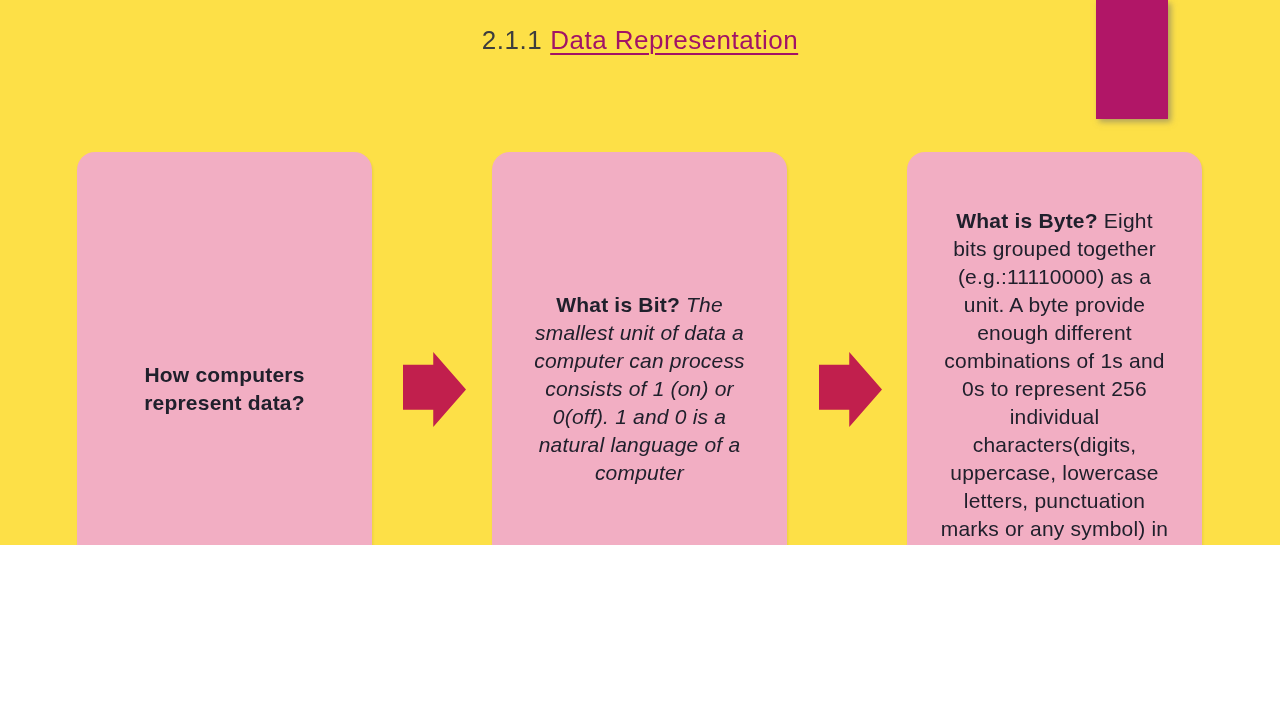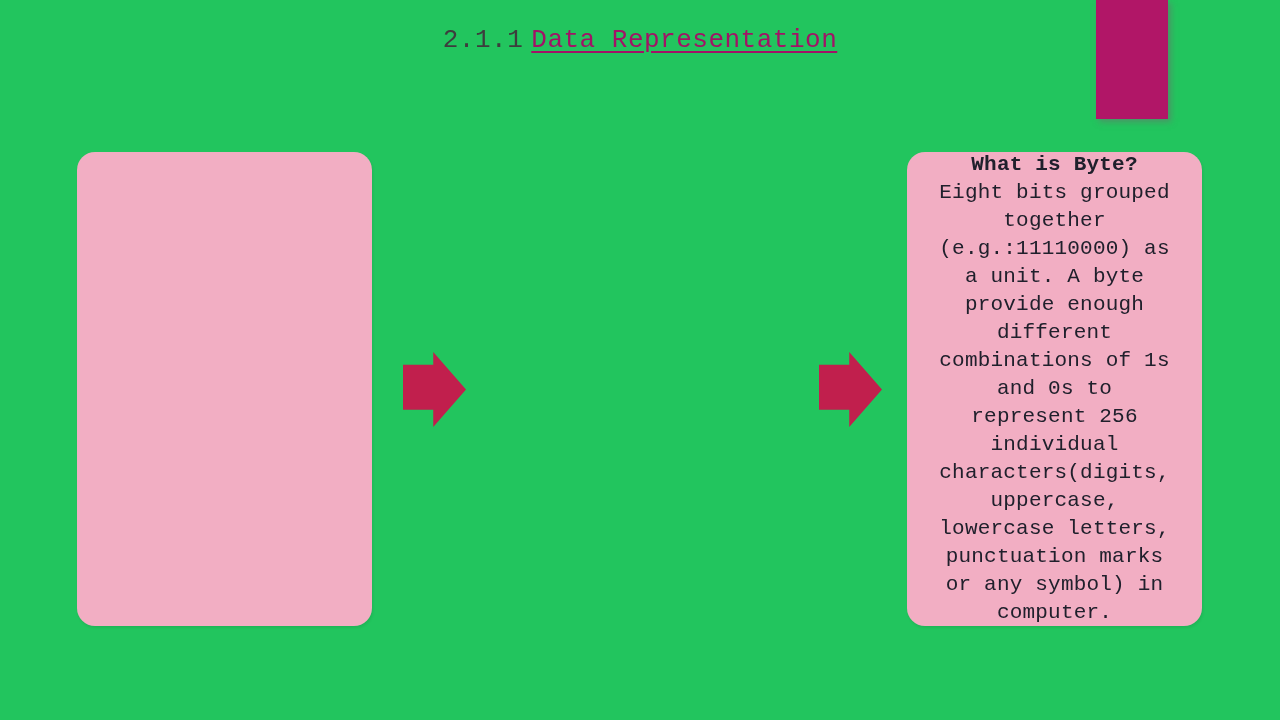--- a/index.html
+++ b/index.html
@@ -3,24 +3,23 @@
 <meta charset="utf-8">
 <style>
   html, body { margin: 0; padding: 0; background: #ffffff; }
   body {
     font-family: "Liberation Sans", "DejaVu Sans", sans-serif;
     -webkit-font-smoothing: antialiased;
   }
   .slide {
     position: relative;
     width: 1280px;
-    height: 720px;
-    background: #22c55e;
+    height: 545px;
+    background: #fde047;
     overflow: hidden;
-    font-family: Liberation Mono, monospace;
   }
 
   
   .title {
     position: absolute;
     top: 25px;
     left: 0;
     width: 100%;
     text-align: center;
     font-size: 26px;
@@ -94,25 +93,32 @@
 <div class="slide">
 
   <div class="title">
     <span class="title-prefix">2.1.1</span><span class="title-main">Data Representation</span>
   </div>
 
   <div class="accent-rect"></div>
 
   <div class="pink-box box-1">
     <div class="box-content">
+      <span class="heading heading-block">How computers represent data?</span>
     </div>
   </div>
 
   <div class="arrow-right arrow-1"></div>
 
+  <div class="pink-box box-2">
+    <div class="box-content">
+      <span class="heading">What is Bit?</span>
+      <span class="body-text italic">The smallest unit of data a computer can process consists  of 1 (on) or 0(off). 1 and 0 is a natural language of a computer</span>
+    </div>
+  </div>
 
   <div class="arrow-right arrow-2"></div>
 
   <div class="pink-box box-3">
     <div class="box-content">
       <span class="heading">What is Byte?</span>
       <span class="body-text">Eight bits grouped together (e.g.:11110000) as a unit. A byte provide enough different combinations of 1s and 0s to represent 256 individual characters(digits, uppercase, lowercase letters, punctuation marks or any symbol) in computer.</span>
     </div>
   </div>
 

